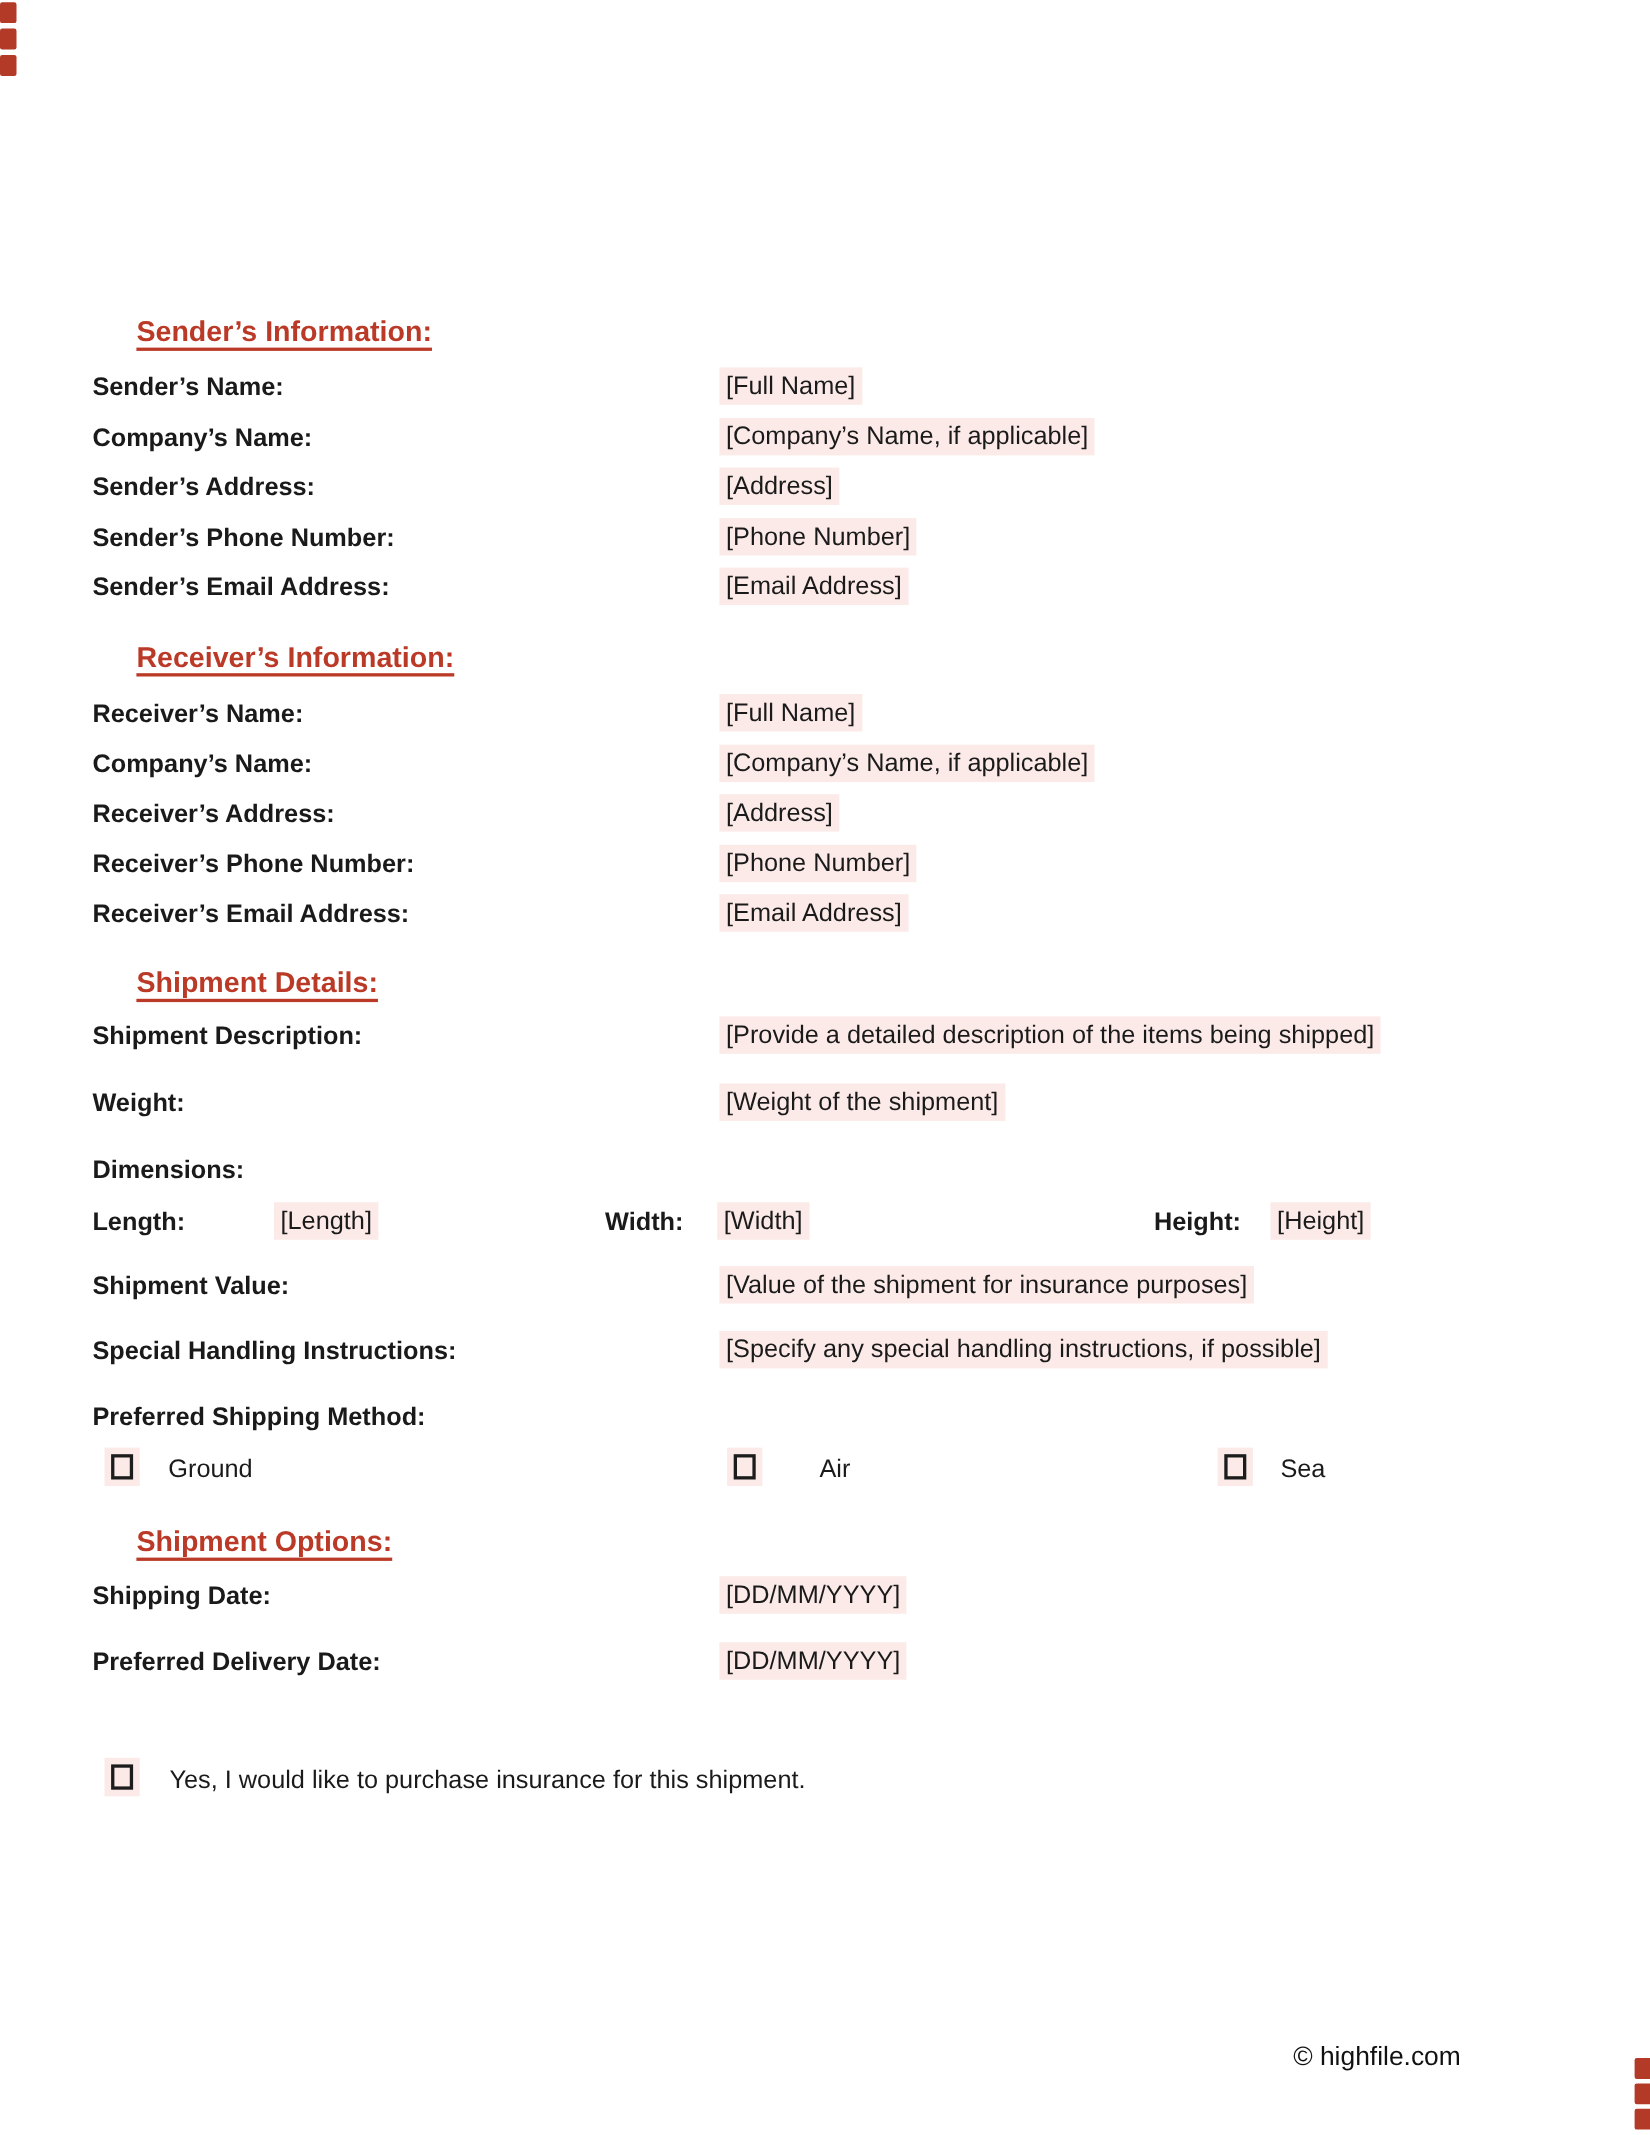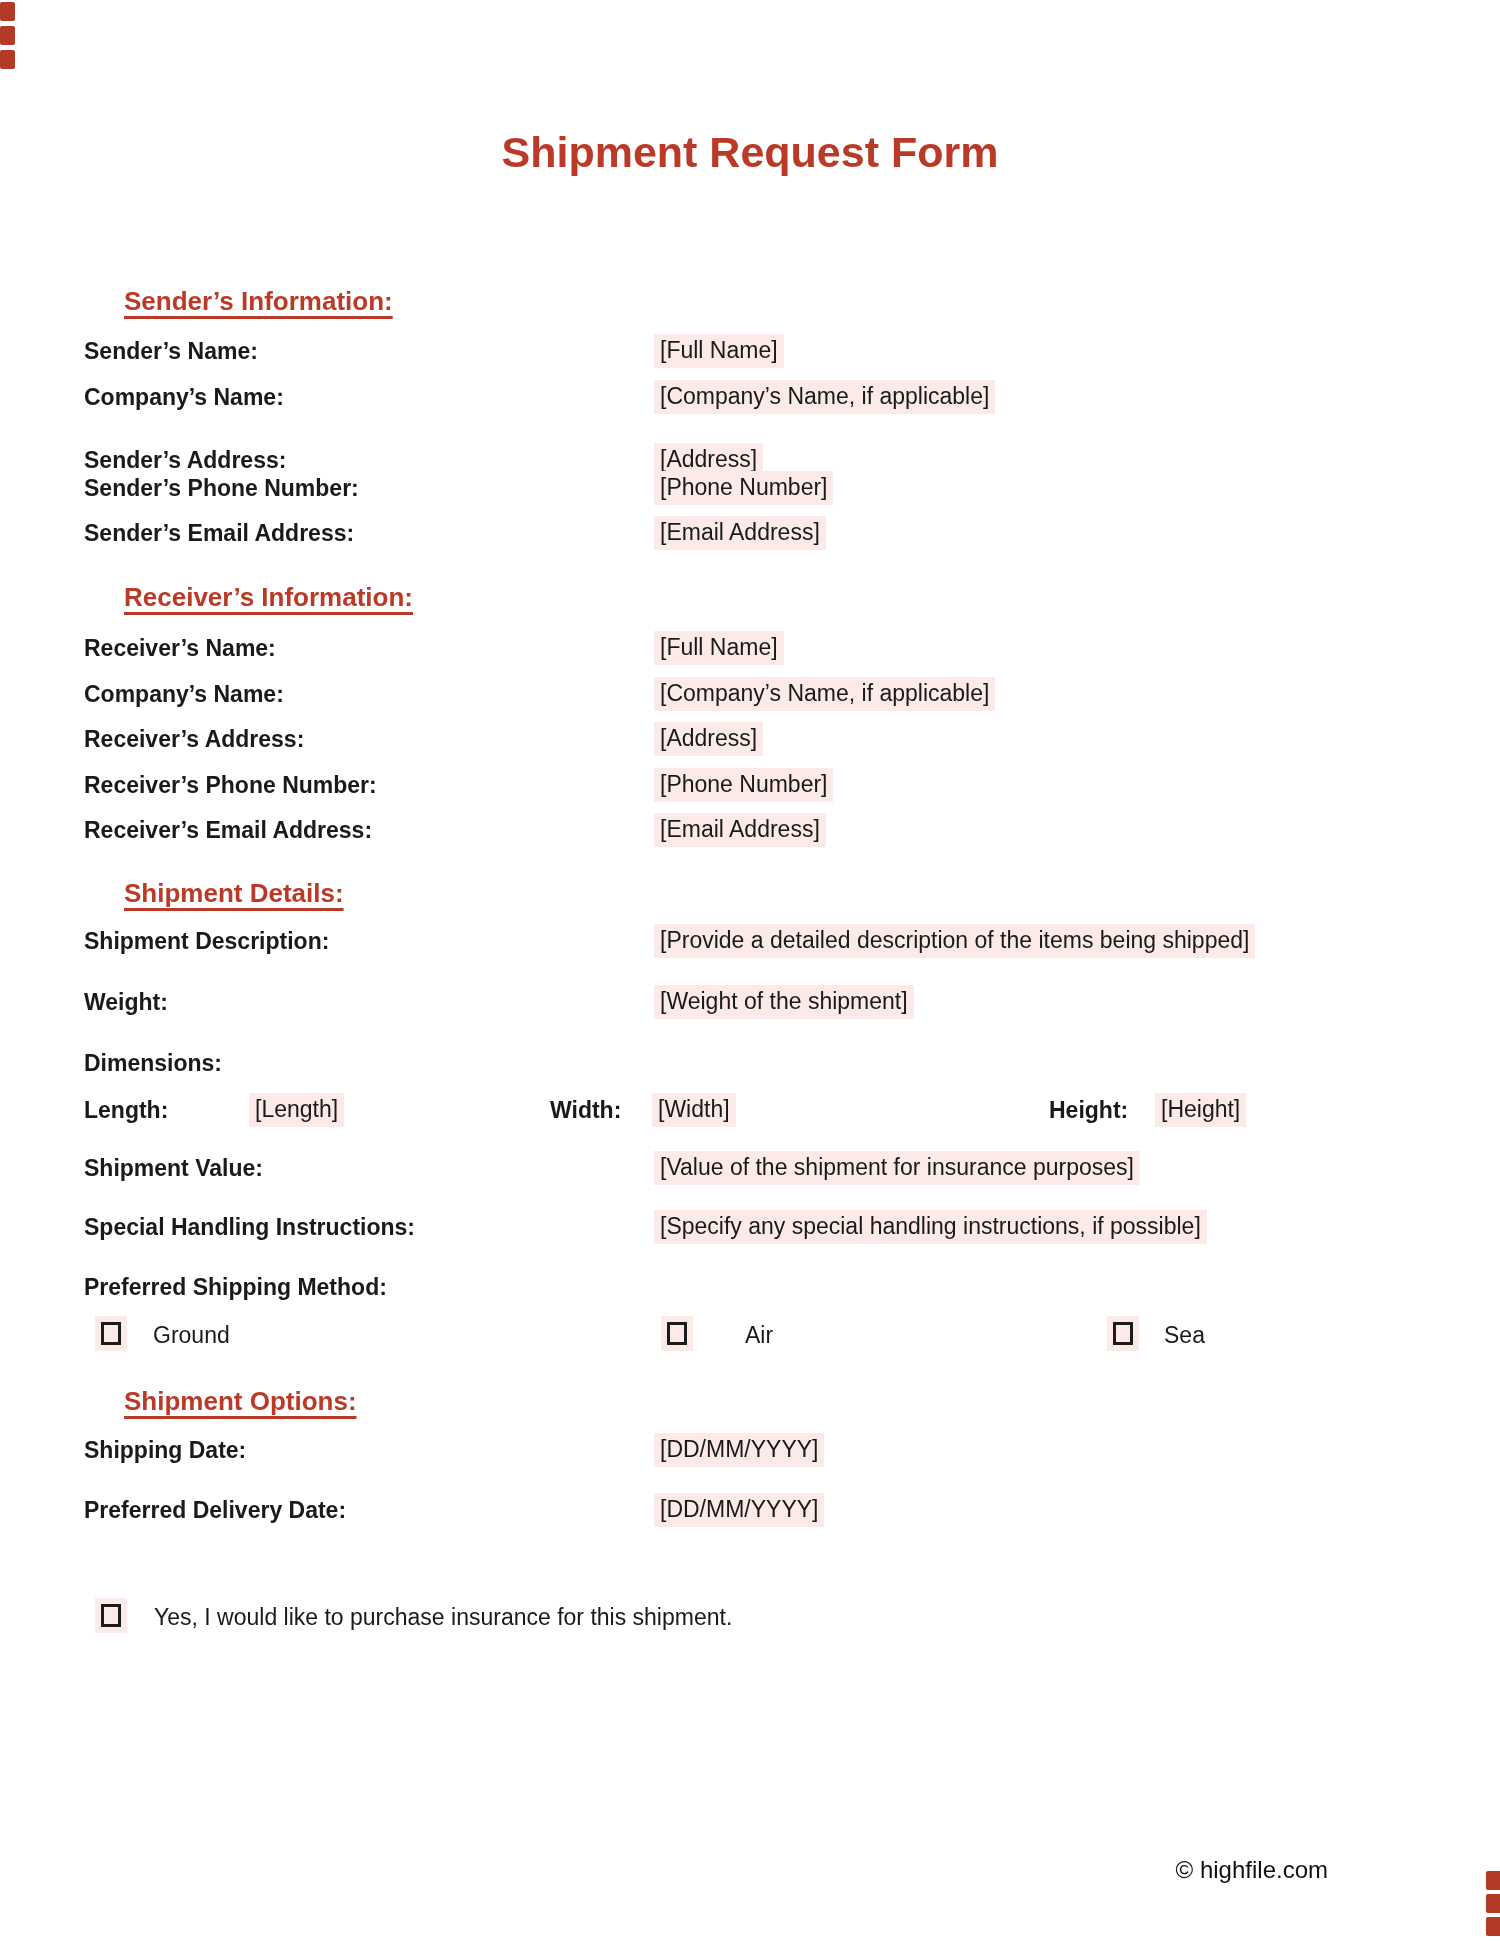--- a/index.html
+++ b/index.html
@@ -104,32 +104,31 @@
     <div class="sq"></div>
     <div class="sq"></div>
     <div class="sq"></div>
   </div>
   <div class="corner br">
     <div class="sq"></div>
     <div class="sq"></div>
     <div class="sq"></div>
   </div>
 
-  <h1 class="title">Shipment Request Form</h1>
 
   <div class="section-heading" style="top:286px">Sender’s Information:</div>
   <div class="frow" style="top:338px">
     <span class="flabel">Sender’s Name:</span>
     <span class="fvalue">[Full Name]</span>
   </div>
   <div class="frow" style="top:384px">
     <span class="flabel">Company’s Name:</span>
     <span class="fvalue">[Company’s Name, if applicable]</span>
   </div>
-  <div class="frow" style="top:447px">
+  <div class="frow" style="top:429px">
     <span class="flabel">Sender’s Address:</span>
     <span class="fvalue">[Address]</span>
   </div>
   <div class="frow" style="top:475px">
     <span class="flabel">Sender’s Phone Number:</span>
     <span class="fvalue">[Phone Number]</span>
   </div>
   <div class="frow" style="top:520px">
     <span class="flabel">Sender’s Email Address:</span>
     <span class="fvalue">[Email Address]</span>

